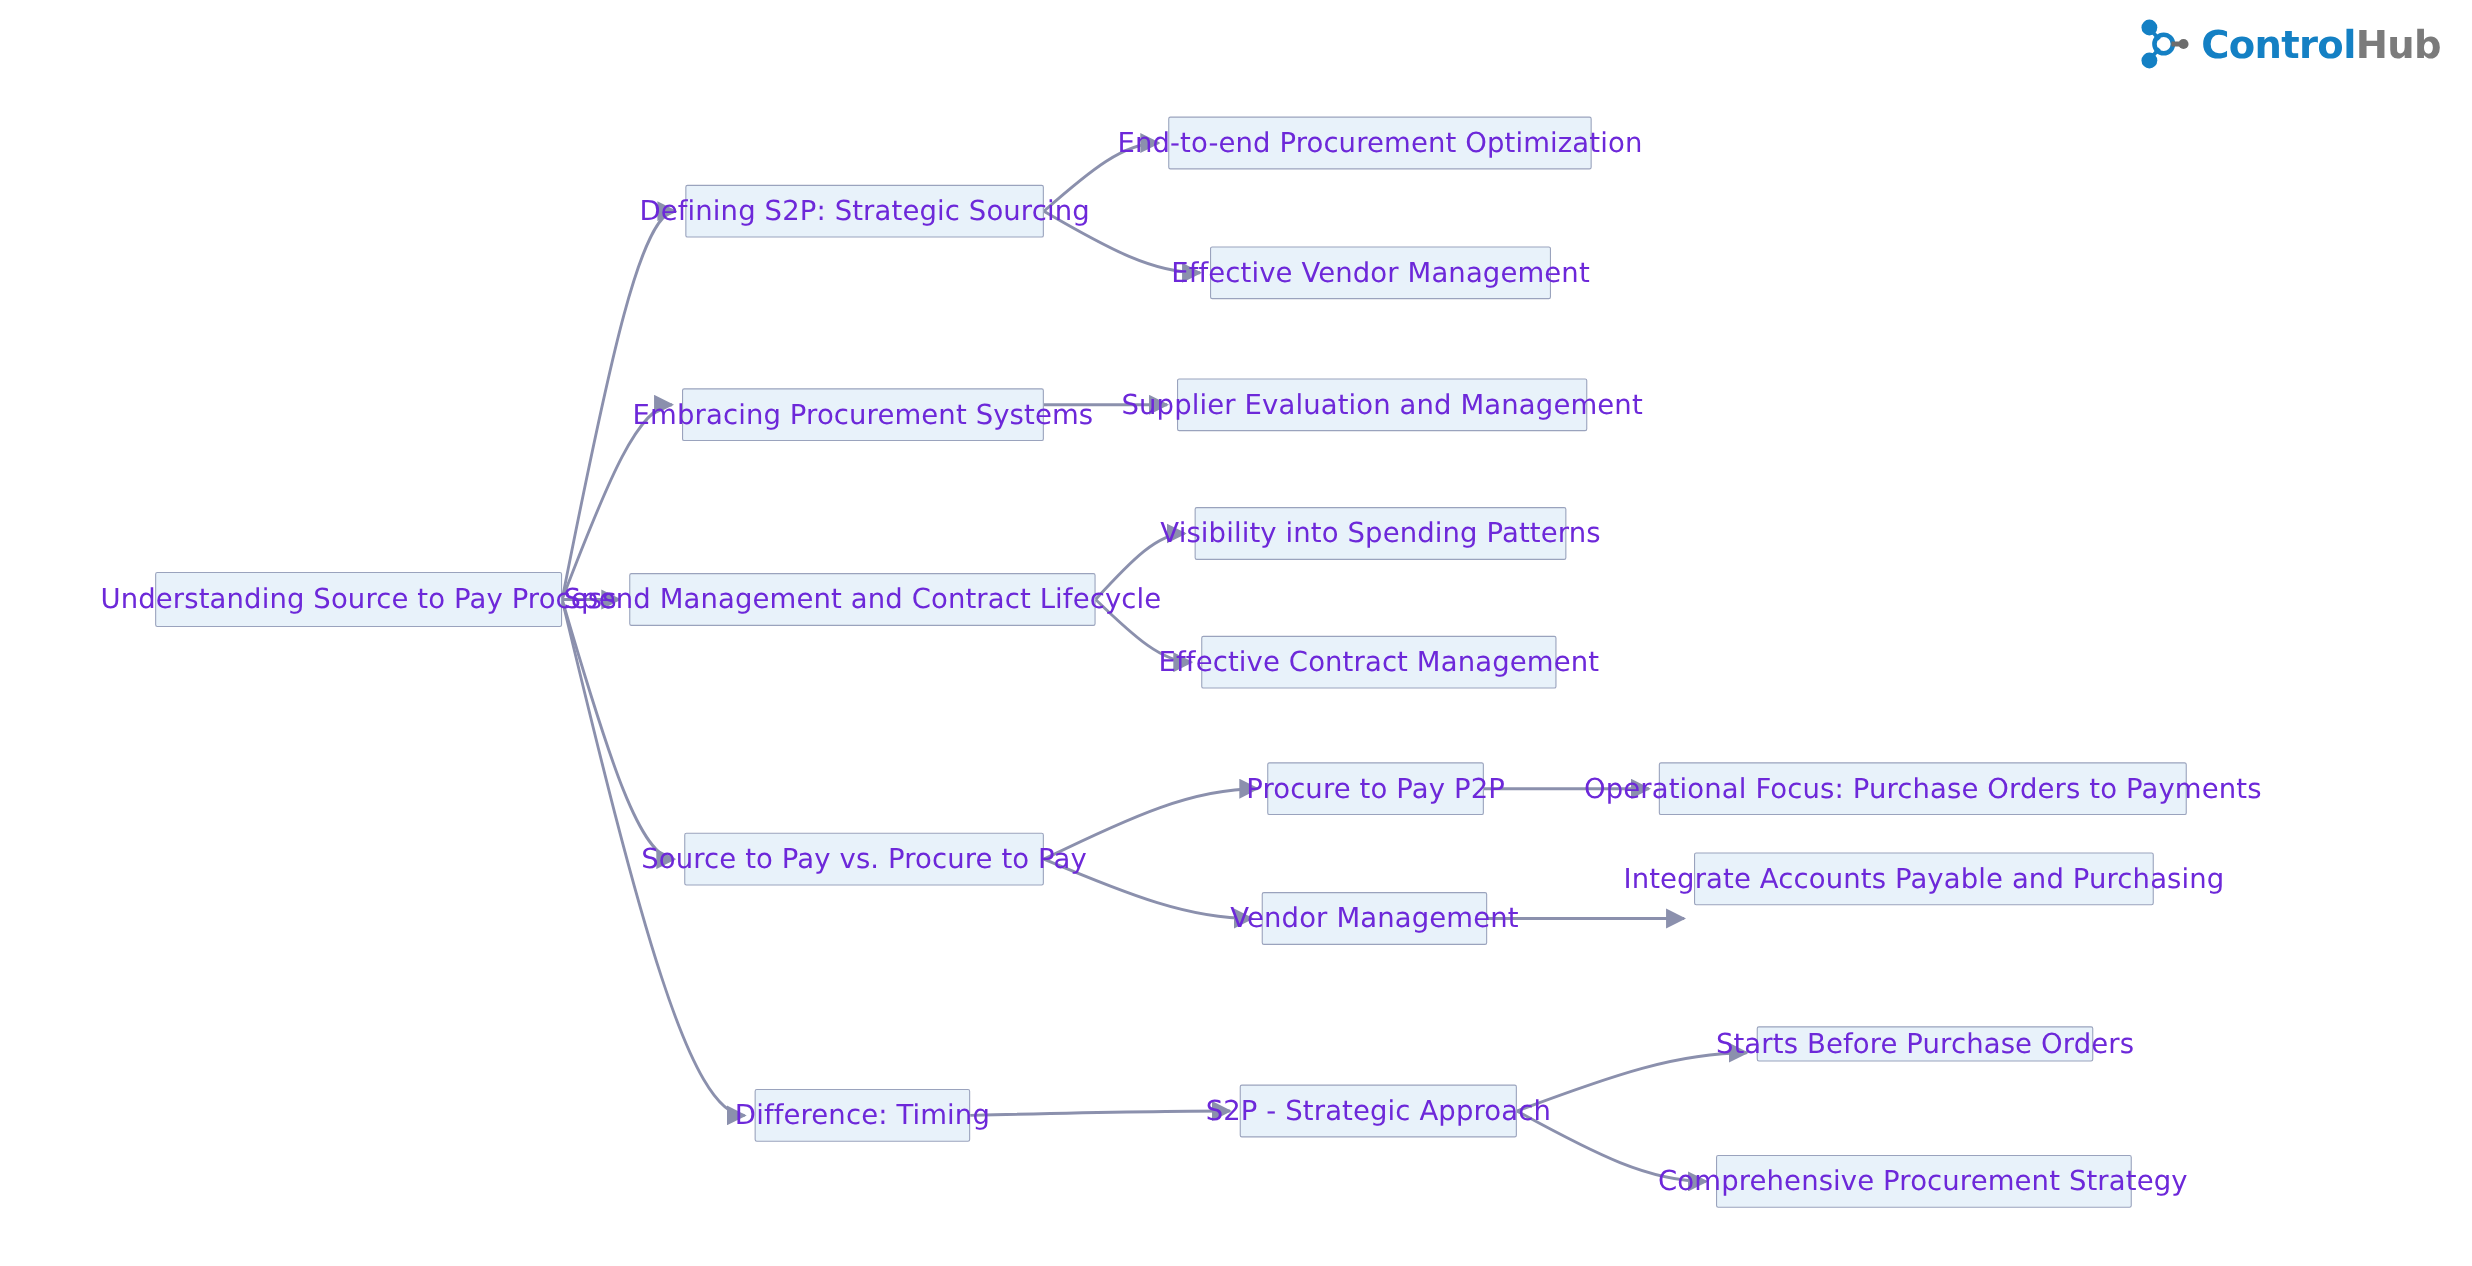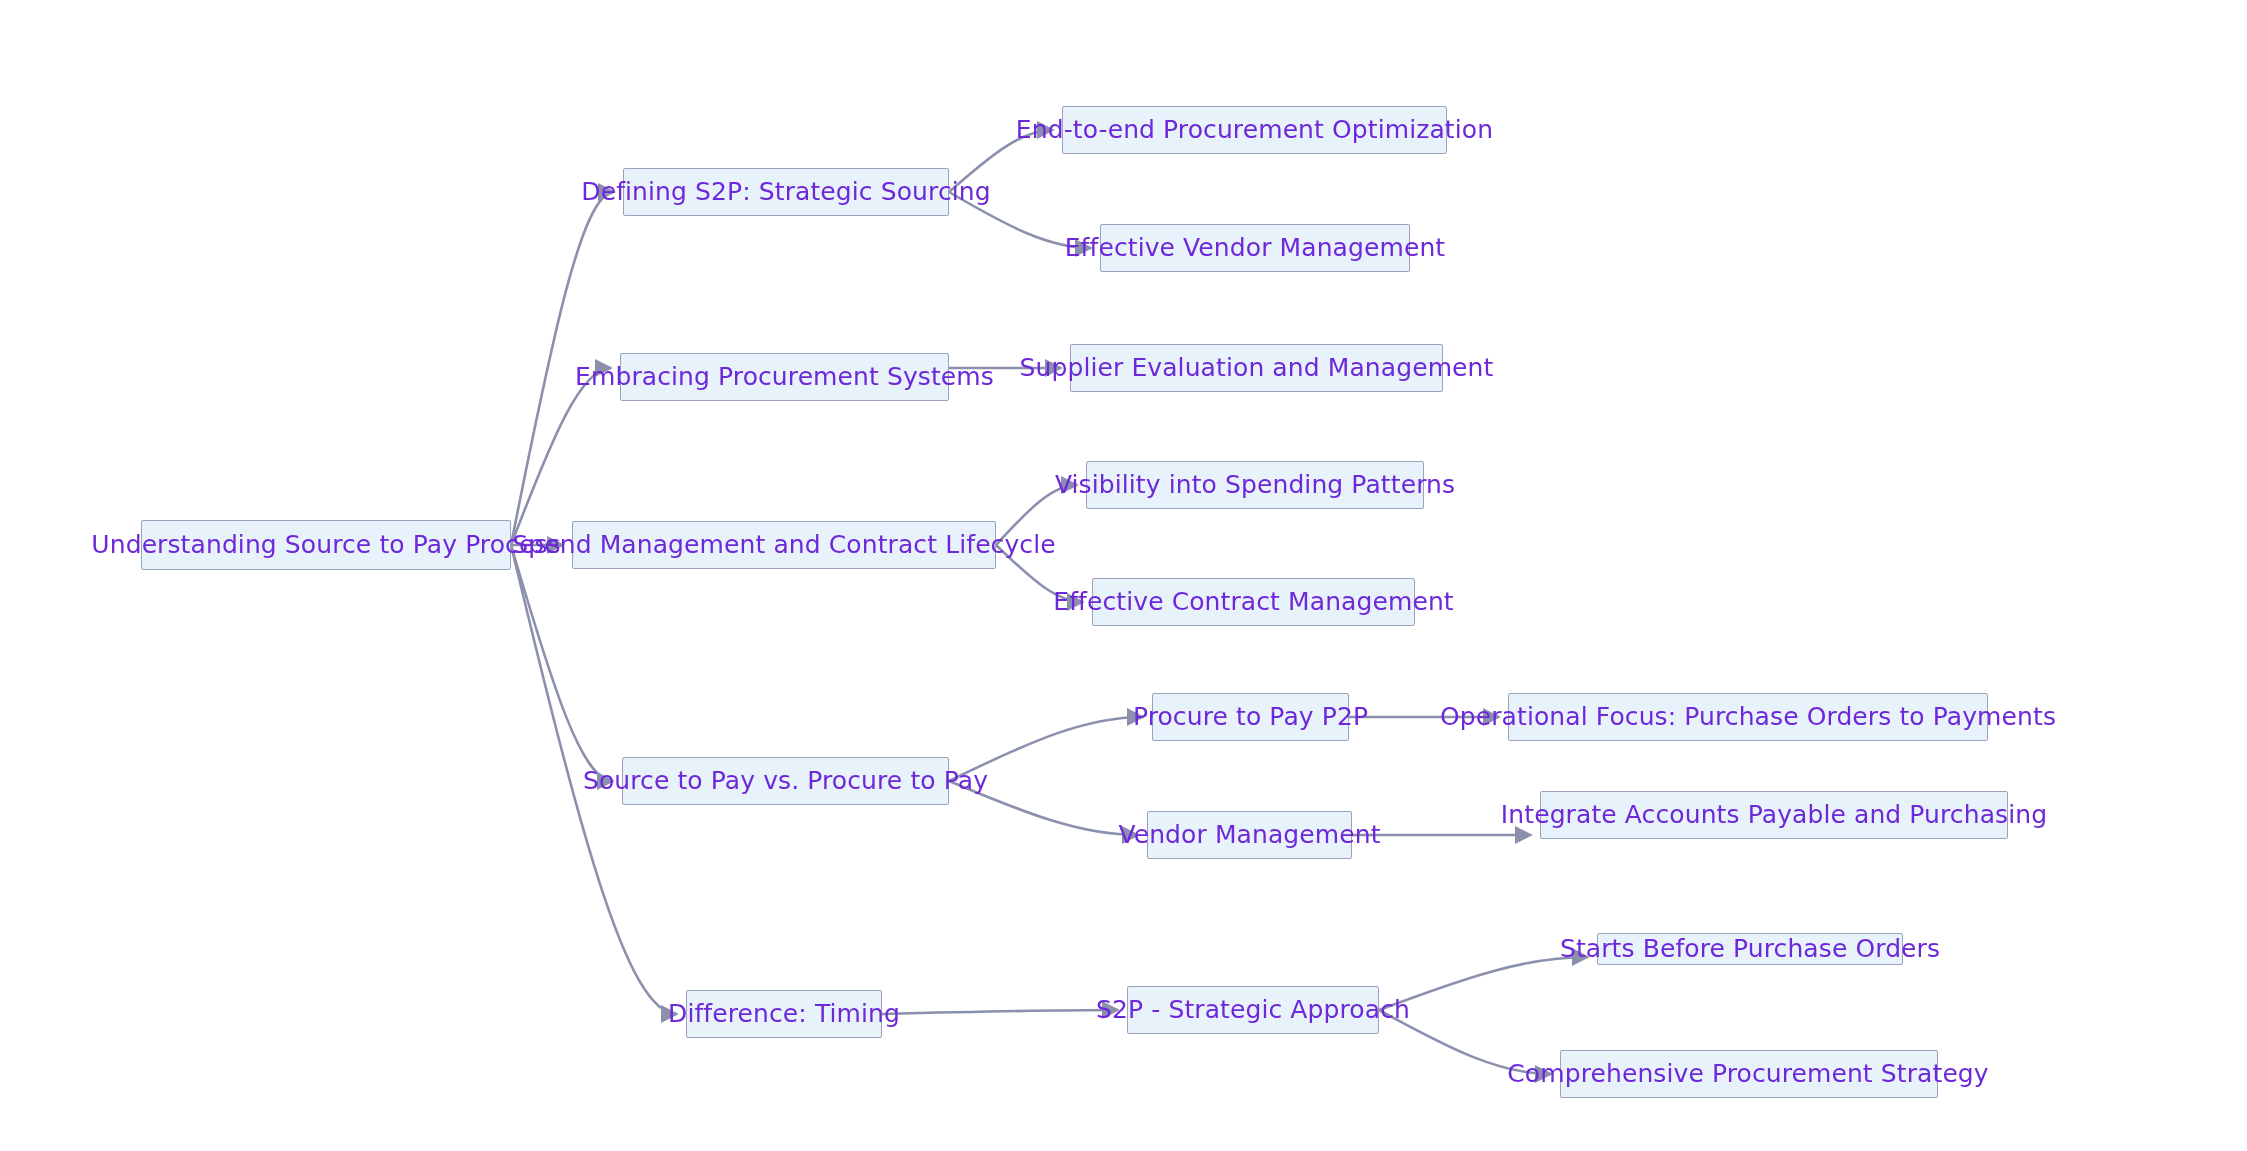--- a/index.html
+++ b/index.html
@@ -140,25 +140,42 @@
       </div>
       <div class="node" style="left: 1147px; top: 811px; width: 205px; height: 48px;">
         <span class="node-label">Vendor Management</span>
       </div>
       <div class="node" style="left: 1127px; top: 986px; width: 252px; height: 48px;">
         <span class="node-label">S2P - Strategic Approach</span>
       </div>
       <div class="node" style="left: 1508px; top: 693px; width: 480px; height: 48px;">
         <span class="node-label">Operational Focus: Purchase Orders to Payments</span>
       </div>
-      <div class="node" style="left: 1540px; top: 791px; width: 468px; height: 48px;">
+      <div class="node" style="left: 1540px; top: 775px; width: 418px; height: 48px;">
         <span class="node-label">Integrate Accounts Payable and Purchasing</span>
       </div>
       <div class="node" style="left: 1597px; top: 933px; width: 306px; height: 32px;">
         <span class="node-label">Starts Before Purchase Orders</span>
       </div>
       <div class="node" style="left: 1560px; top: 1050px; width: 378px; height: 48px; padding-left: 12px;">
         <span class="node-label">Comprehensive Procurement Strategy</span>
       </div>
     </div>
 
+  <div id="logo">
+    <span>
+      <svg width="46" height="48" viewBox="0 0 46 48" xmlns="http://www.w3.org/2000/svg">
+        <circle cx="9" cy="9" r="7.2" fill="#1480c4"></circle>
+        <circle cx="9" cy="39" r="7.2" fill="#1480c4"></circle>
+        <line x1="11" y1="12" x2="18" y2="20" stroke="#1480c4" stroke-width="3.4"></line>
+        <line x1="11" y1="36" x2="18" y2="28" stroke="#1480c4" stroke-width="3.4"></line>
+        <circle cx="22" cy="24" r="8.4" fill="none" stroke="#1480c4" stroke-width="4.2"></circle>
+        <line x1="29" y1="24" x2="39" y2="24" stroke="#6d6d6d" stroke-width="4.6"></line>
+        <circle cx="40" cy="24" r="4.6" fill="#6d6d6d"></circle>
+      </svg>
+    </span>
+    <span class="wordmark">
+      <span class="wm-control">Control</span>
+        <span class="wm-hub">Hub</span>
+    </span>
+  </div>
 
 </div>
 
 </body></html>

